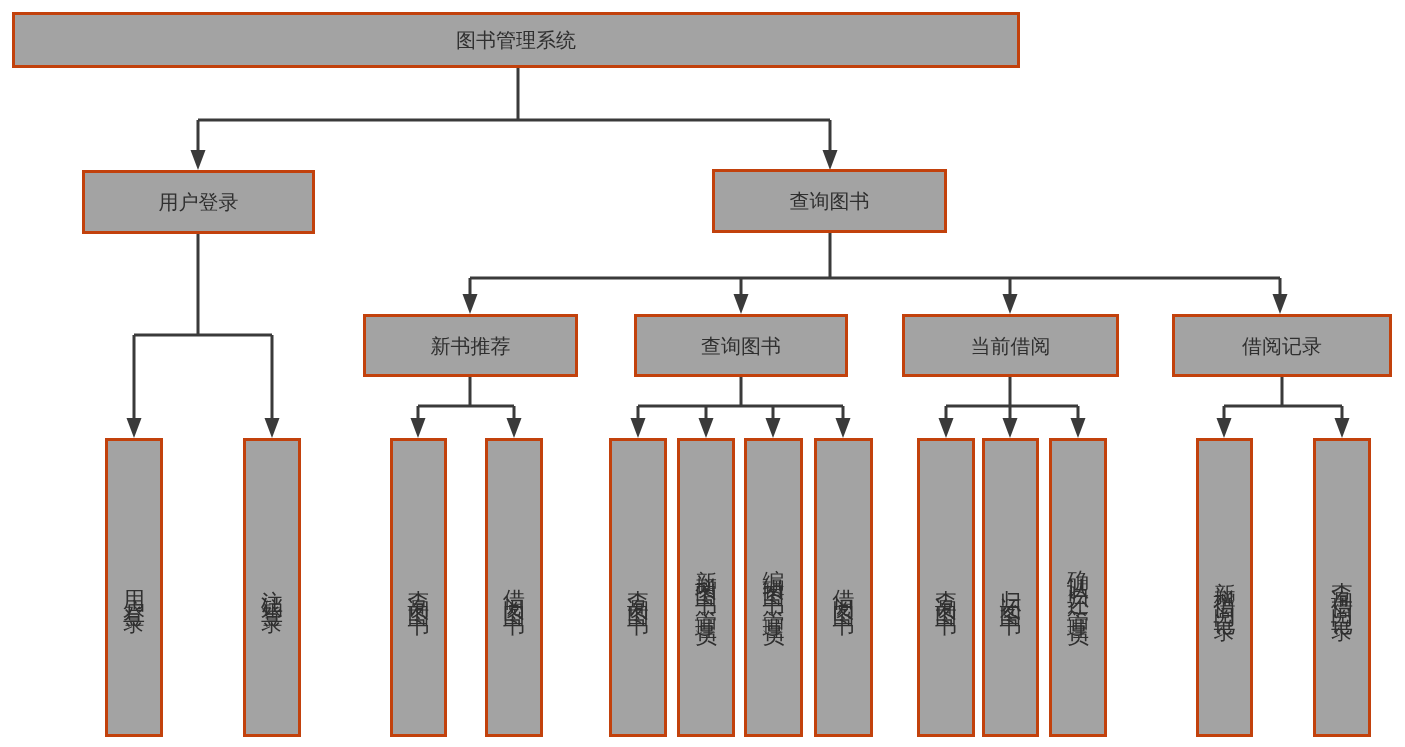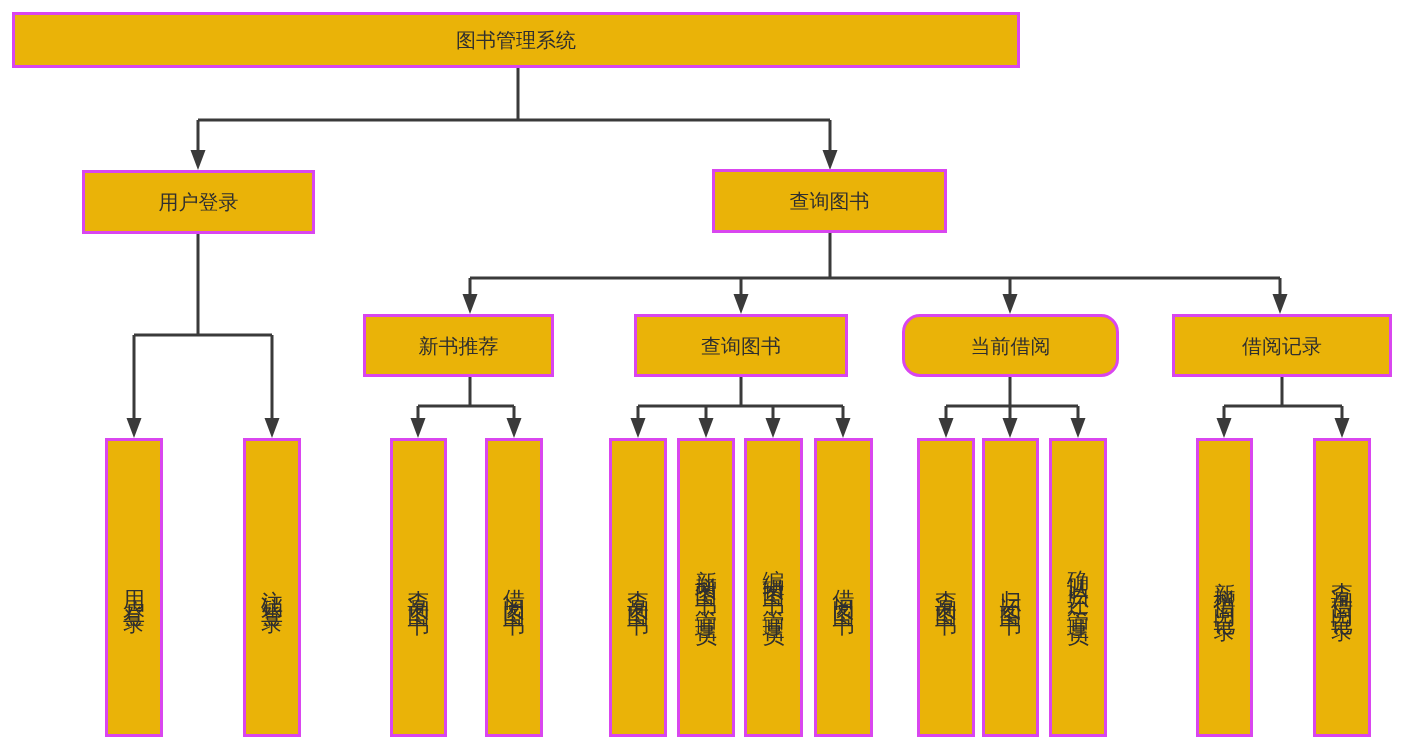--- a/index.html
+++ b/index.html
@@ -13,22 +13,22 @@
   }
   #wires {
     position: absolute;
     left: 0; top: 0;
     width: 1405px; height: 747px;
     z-index: 1;
   }
   .box {
     position: absolute;
     box-sizing: border-box;
-    border: 3px solid #d946ef;
-    background: #eab308;
+    border: 3px solid #c2410c;
+    background: #a3a3a3;
     display: flex;
     align-items: center;
     justify-content: center;
     z-index: 2;
   }
   .box .lbl {
     color: #2f2f2f;
     font-size: 20px;
     line-height: 1;
     white-space: nowrap;
@@ -93,27 +93,27 @@
     <span class="lbl">图书管理系统</span>
   </div>
 
   <div class="box" style="left:82px; top:170px; width:233px; height:64px;">
     <span class="lbl">用户登录</span>
   </div>
   <div class="box" style="left:712px; top:169px; width:235px; height:64px;">
     <span class="lbl">查询图书</span>
   </div>
 
-  <div class="box" style="left:363px; top:314px; width:191px; height:63px;">
+  <div class="box" style="left:363px; top:314px; width:215px; height:63px;">
     <span class="lbl">新书推荐</span>
   </div>
   <div class="box" style="left:634px; top:314px; width:214px; height:63px;">
     <span class="lbl">查询图书</span>
   </div>
-  <div class="box" style="left:902px; top:314px; width:217px; height:63px;border-radius:18px;">
+  <div class="box" style="left:902px; top:314px; width:217px; height:63px;">
     <span class="lbl">当前借阅</span>
   </div>
   <div class="box" style="left:1172px; top:314px; width:220px; height:63px;">
     <span class="lbl">借阅记录</span>
   </div>
 
   <div class="box leaf" style="left:105px; top:438px; width:58px; height:299px;">
     <span class="lbl">用户登录</span>
   </div>
   <div class="box leaf" style="left:243px; top:438px; width:58px; height:299px;">

